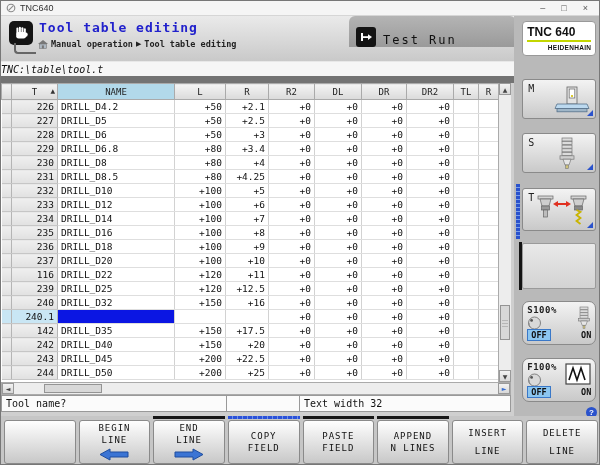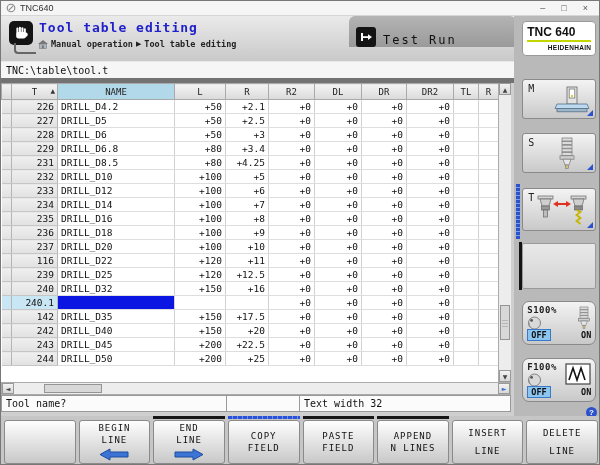--- a/index.html
+++ b/index.html
@@ -27,22 +27,22 @@
   .page-title{position:absolute;left:38px;top:4px;font-size:13px;font-weight:bold;color:#2121cc;letter-spacing:1px;}
   .breadcrumb{position:absolute;left:37px;top:23px;font-size:8.5px;font-weight:bold;color:#222;
     display:flex;align-items:center;gap:3px;}
   .bc-sep{font-family:"DejaVu Sans",sans-serif;font-size:7px;}
   .tab-testrun{position:absolute;left:348px;top:0;width:167px;height:31px;background:linear-gradient(#b4b4b4,#9a9a9a);
     border-radius:6px 6px 0 0;display:flex;align-items:flex-end;gap:7px;padding-left:7px;box-sizing:border-box;
     font-size:12px;letter-spacing:2px;color:#111;}
   .tab-icon{width:20px;height:20px;background:#141414;border-radius:3px;display:flex;align-items:center;justify-content:center;flex:0 0 auto;}
 
   
-  .path-bar{height:22px;background:#f6f6f6;border-top:1px solid #e8e8e8;border-bottom:5px solid #737373;
-    font-size:10px;display:flex;align-items:center;padding-left:5px;color:#111;box-sizing:border-box;}
+  .path-bar{height:22px;background:#f6f6f6;border-top:1px solid #e8e8e8;border-bottom:7px solid #737373;
+    font-size:10px;display:flex;align-items:center;color:#111;box-sizing:border-box;font-style:italic;}
 
   
   .table-wrap{height:299px;position:relative;background:#fff;width:510px;}
   table{border-collapse:collapse;table-layout:fixed;width:497px;font-size:9.5px;}
   th{height:15px;background:linear-gradient(#f4f4f4,#dadada);border:1px solid #aaa;font-weight:normal;
     color:#222;padding:0;position:relative;font-size:9px;}
   th.hl{background:#b2d9ea;}
   .sort-ind{position:absolute;right:2px;top:3px;font-size:6px;color:#333;font-family:"DejaVu Sans",sans-serif;}
   td{height:13px;border-right:1px solid #d2d2d2;border-bottom:1px solid #dedede;padding:0 3px;
     white-space:nowrap;overflow:hidden;color:#111;}
@@ -260,20 +260,33 @@
                 <td class="c-r num">+3.4</td>
                 <td class="c-r2 num">+0</td>
                 <td class="c-dl num">+0</td>
                 <td class="c-dr num">+0</td>
                 <td class="c-dr2 num">+0</td>
                 <td class="c-tl"></td>
                 <td class="c-rlast"></td>
               </tr>
               <tr>
                 <td class="c-gutter"></td>
+                <td class="c-t">230</td>
+                <td class="c-name">DRILL_D8</td>
+                <td class="c-l num">+80</td>
+                <td class="c-r num">+4</td>
+                <td class="c-r2 num">+0</td>
+                <td class="c-dl num">+0</td>
+                <td class="c-dr num">+0</td>
+                <td class="c-dr2 num">+0</td>
+                <td class="c-tl"></td>
+                <td class="c-rlast"></td>
+              </tr>
+              <tr>
+                <td class="c-gutter"></td>
                 <td class="c-t">231</td>
                 <td class="c-name">DRILL_D8.5</td>
                 <td class="c-l num">+80</td>
                 <td class="c-r num">+4.25</td>
                 <td class="c-r2 num">+0</td>
                 <td class="c-dl num">+0</td>
                 <td class="c-dr num">+0</td>
                 <td class="c-dr2 num">+0</td>
                 <td class="c-tl"></td>
                 <td class="c-rlast"></td>

